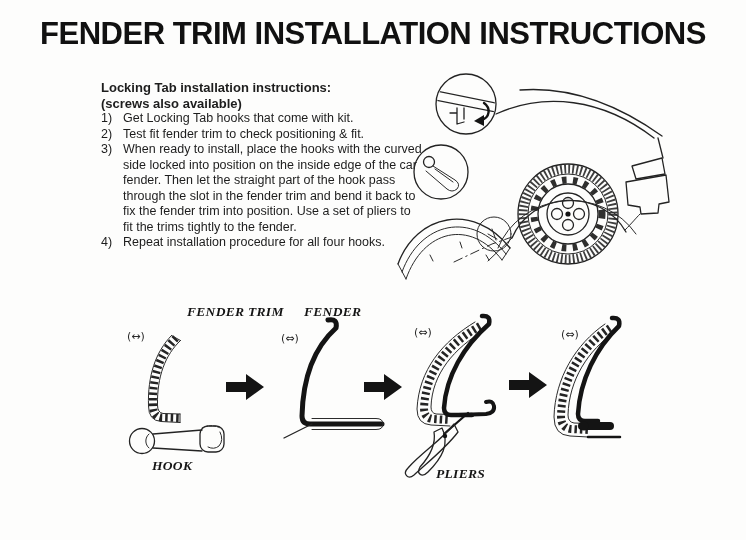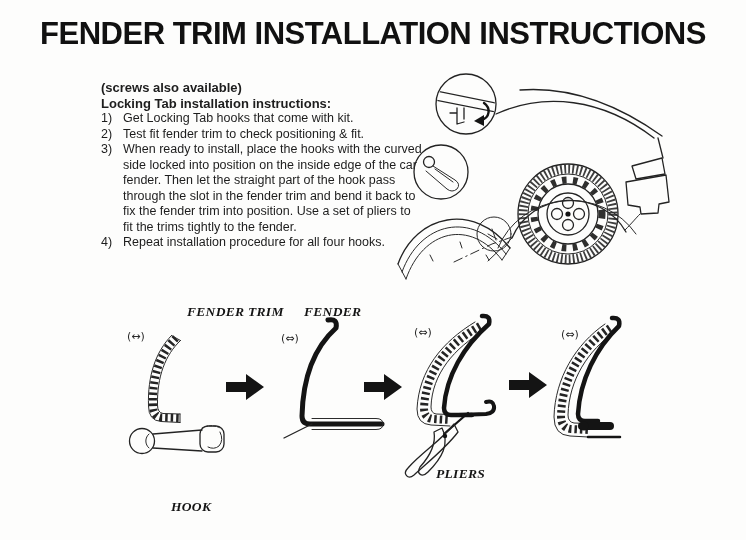--- a/index.html
+++ b/index.html
@@ -38,22 +38,22 @@
   .thick { fill:none; stroke:#141414; stroke-linecap:round; stroke-linejoin:round; }
   .hatch { fill:none; stroke:#242424; }
   .solid { fill:#141414; stroke:none; }
 </style>
 </head>
 <body>
 
 <div class="title">FENDER TRIM INSTALLATION INSTRUCTIONS</div>
 
 <div class="instructions">
+  <div class="hdr">Locking Tab installation instructions:</div>
   <div class="hdr">(screws also available)</div>
-  <div class="hdr">Locking Tab installation instructions:</div>
   <div class="step">
     <span class="num">1)</span>
     <span class="txt">Get Locking Tab hooks that come with kit.</span>
   </div>
   <div class="step">
     <span class="num">2)</span>
     <span class="txt">Test fit fender trim to check positioning &amp; fit.</span>
   </div>
   <div class="step">
     <span class="num">3)</span>
@@ -136,21 +136,21 @@
   <path class="ln-thin" d="M 33.5 3.5 L 42.5 8.5 M 42 90.5 L 42 82"></path>
 </svg>
 <svg style="left:122px; top:420px;" width="108" height="42" viewBox="0 0 108 42">
   <circle class="ln" cx="20" cy="21" r="12.5"></circle>
   <path class="ln-thin" d="M 27 14 A 9 9 0 0 0 27 28"></path>
   <path class="ln" d="M 31 14 L 80 10 M 31 28 L 80 31"></path>
   <rect class="ln" x="78" y="6" width="24" height="26" rx="8"></rect>
   <path class="ln-thin" d="M 98 12 Q 102 20 97 26 Q 92 30 86 27"></path>
   <path class="ln-thin" stroke-dasharray="2 2" d="M 80 8 Q 90 3 100 9"></path>
 </svg>
-<div class="dlabel" style="left:171px; top:458px;margin-top:41px;">HOOK</div>
+<div class="dlabel" style="left:152px; top:458px;">HOOK</div>
 
 <svg style="left:226px; top:374px;" width="38" height="26" viewBox="0 0 38 26">
   <polygon class="solid" points="0,8 20,8 20,0 38,13 20,26 20,18 0,18"></polygon>
 </svg>
 
 <div class="dlabel" style="left:304px; top:304px;">FENDER</div>
 <div class="marker" style="left:281px; top:332px;">(⇔)</div>
 <svg style="left:278px; top:316px;" width="124" height="126" viewBox="0 0 124 126">
   <path class="thick" stroke-width="5" d="M 50 4 Q 60 2 58 12 C 38 30 25 58 24 100 Q 24 108 32 108 L 104 108"></path>
   <path class="ln-thin" d="M 34 102.5 L 98 102.5 Q 105 102.5 105 108 Q 105 113.5 98 113.5 L 34 113.5"></path>

